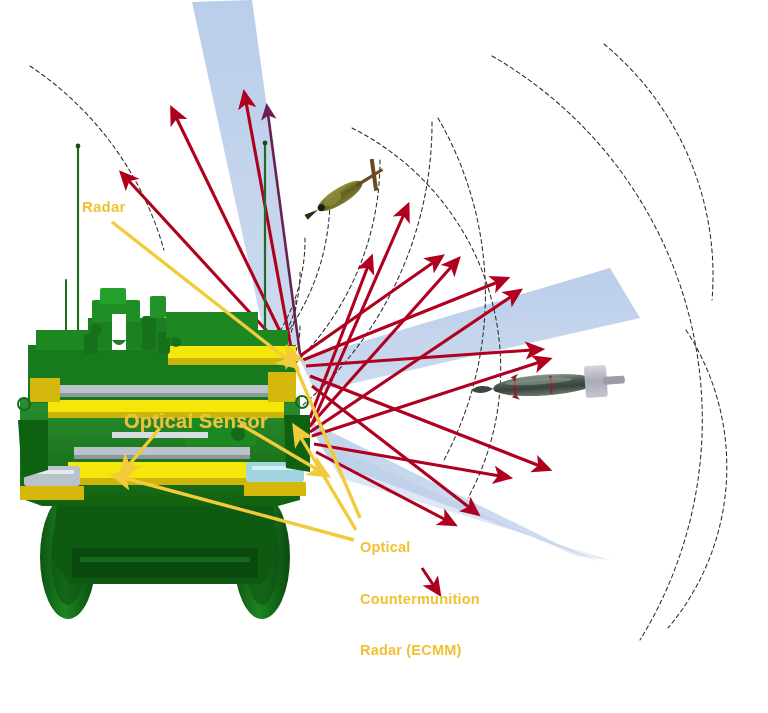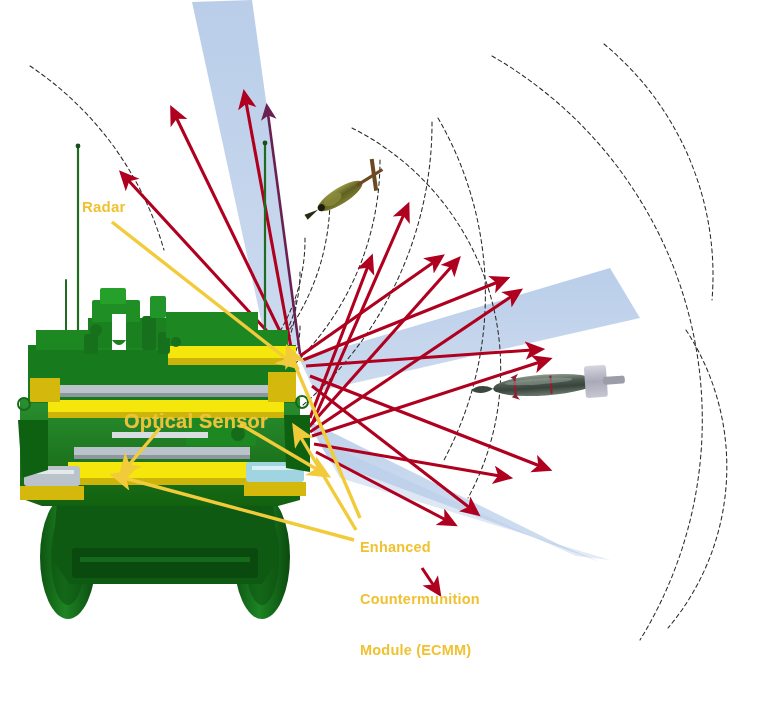--- a/index.html
+++ b/index.html
@@ -217,18 +217,18 @@
       <ellipse cx="-6" cy="-4" rx="34" ry="3" fill="#9fb0a3" opacity=".45"></ellipse>
     </g>
 
   </svg>
 
   <div class="lbl" id="lbl-radar">Radar</div>
 
   <div class="lbl" id="lbl-optical">Optical Sensor</div>
 
   <div class="lbl" id="lbl-ecmm">
-    <div>Enhanced</div>
+    <div>Optical</div>
     <div>Countermunition</div>
-    <div>Module (ECMM)</div>
+    <div>Radar (ECMM)</div>
   </div>
 
 </div>
 
 </body></html>

